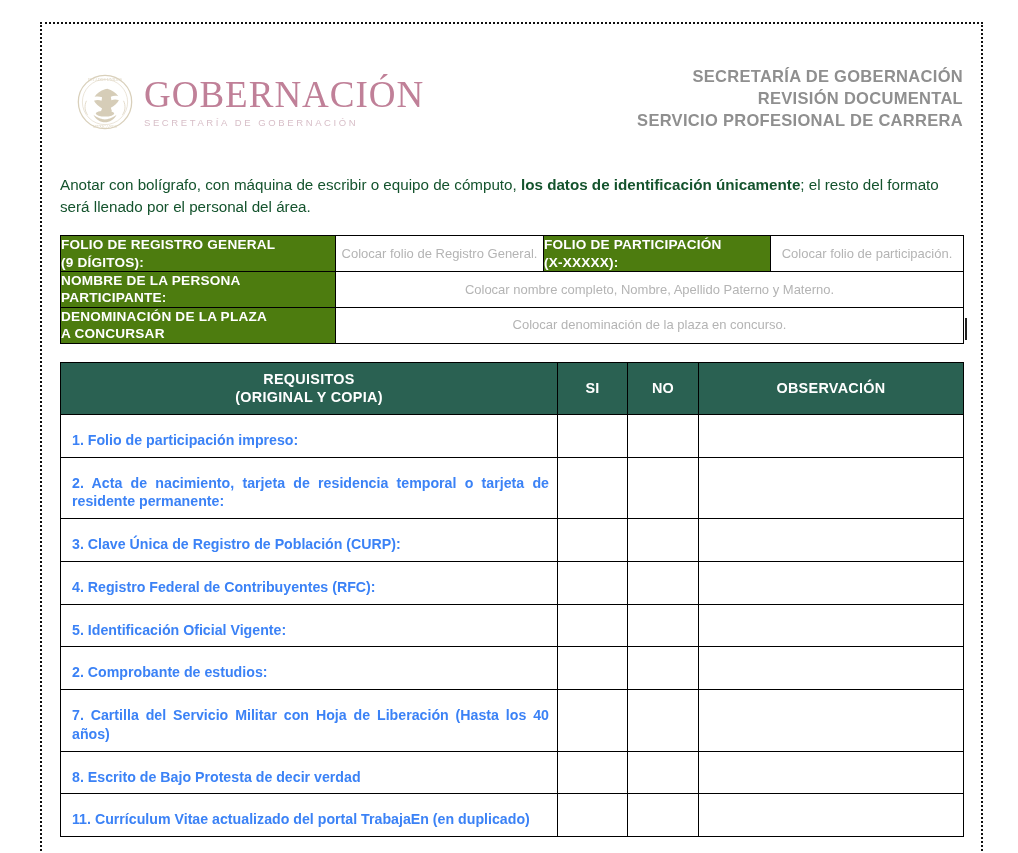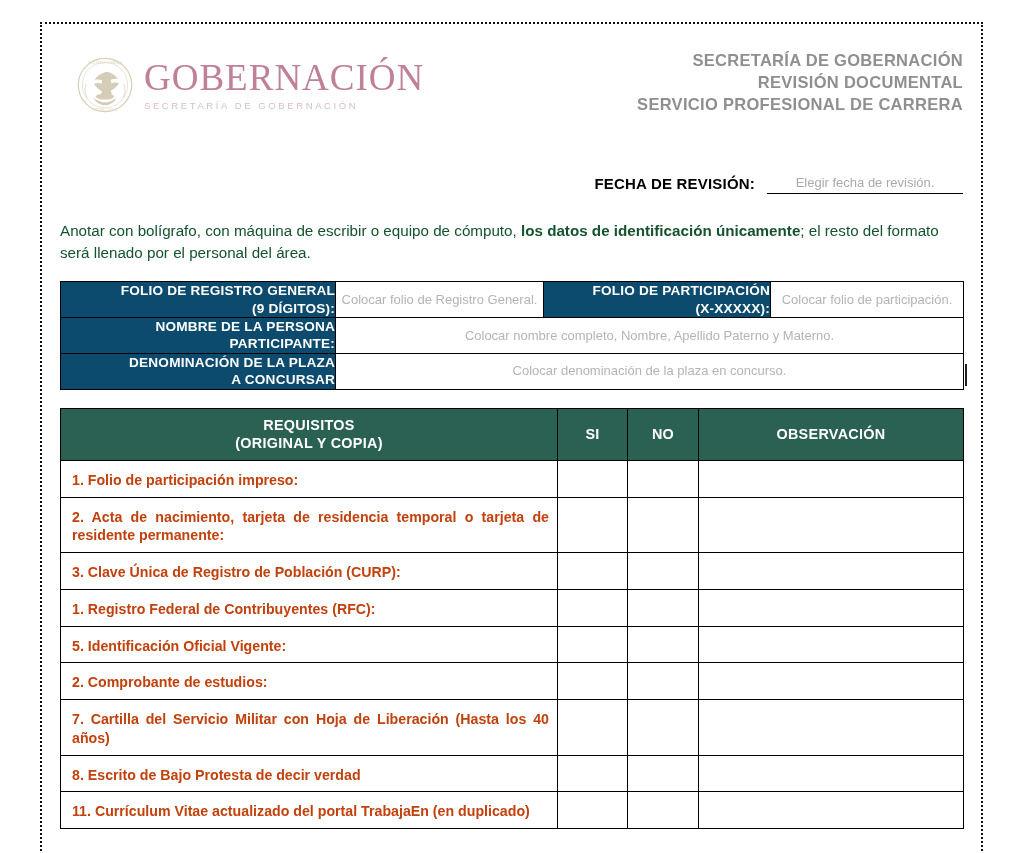--- a/index.html
+++ b/index.html
@@ -28,21 +28,21 @@
   }
   #content {
     position: absolute;
     left: 60px; top: 40px;
     width: 903px;
   }
 
   
   .header-row {
     display: flex;
-    align-items: flex-start;
+    align-items: center;
     justify-content: space-between;
     height: 108px;
   }
   .logo-block {
     display: flex; align-items: center;
     padding-top: 16px;
     margin-left: 16px;
   }
   .emblem { width: 58px; height: 58px; flex: 0 0 58px; }
   .logo-text { margin-left: 10px; line-height: 1; }
@@ -105,25 +105,25 @@
 
   
   table { border-collapse: collapse; }
   .folio-table {
     margin-top: 18px;
     width: 903px;
     table-layout: fixed;
   }
   .folio-table td { border: 1.6px solid #000; padding: 0; }
   .lbl {
-    background: #0c4a6e;
+    background: #4d7c0f;
     color: #ffffff;
     font-weight: bold;
     font-size: 13.6px;
-    text-align: right;
+    text-align: left;
     line-height: 1.28;
     padding: 5px 4px;
     letter-spacing: 0.2px;
   }
   .val {
     color: #b4b4b4;
     font-size: 13px;
     text-align: center;
     line-height: 1.5;
     padding: 5px 8px;
@@ -150,22 +150,22 @@
     font-weight: bold;
     font-size: 14.4px;
     line-height: 1.3;
     padding: 7px 4px;
     letter-spacing: 0.3px;
     text-align: center;
   }
   .req-table td.req-name {
     font-weight: bold;
     font-size: 14.2px;
-    color: #c2410c;
-    padding: 10px 8px 7px 11px;
+    color: #3b82f6;
+    padding: 16px 8px 7px 11px;
     line-height: 1.32;
     vertical-align: middle;
   }
   .req-table td.req-name.justify { text-align: justify; text-align-last: left; }
   .req-table td.blank { background: #fff; }
 </style>
 </head>
 <body>
 
 <div id="top-shade"></div>
@@ -202,24 +202,20 @@
         </span>
       </div>
 
       <div class="header-titles">
         <div>SECRETARÍA DE GOBERNACIÓN</div>
         <div>REVISIÓN DOCUMENTAL</div>
         <div>SERVICIO PROFESIONAL DE CARRERA</div>
       </div>
     </div>
 
-    <div class="fecha-row">
-      <span class="fecha-label">FECHA DE REVISIÓN:</span>
-      <span class="fecha-field">Elegir fecha de revisión.</span>
-    </div>
 
     <div class="intro">
       <span>Anotar con bolígrafo, con máquina de escribir o equipo de cómputo, </span><b>los datos de identificación únicamente</b><span>; el resto del formato será llenado por el personal del área.</span>
     </div>
 
     <table class="folio-table">
       <colgroup>
         <col style="width:275px">
           <col style="width:208px">
         <col style="width:227px">
@@ -289,21 +285,21 @@
             <td class="blank"></td>
             <td class="blank"></td>
           </tr>
           <tr>
             <td class="req-name">3. Clave Única de Registro de Población (CURP):</td>
             <td class="blank"></td>
             <td class="blank"></td>
             <td class="blank"></td>
           </tr>
           <tr>
-            <td class="req-name">1. Registro Federal de Contribuyentes (RFC):</td>
+            <td class="req-name">4. Registro Federal de Contribuyentes (RFC):</td>
             <td class="blank"></td>
             <td class="blank"></td>
             <td class="blank"></td>
           </tr>
           <tr>
             <td class="req-name">5. Identificación Oficial Vigente:</td>
             <td class="blank"></td>
             <td class="blank"></td>
             <td class="blank"></td>
           </tr>

